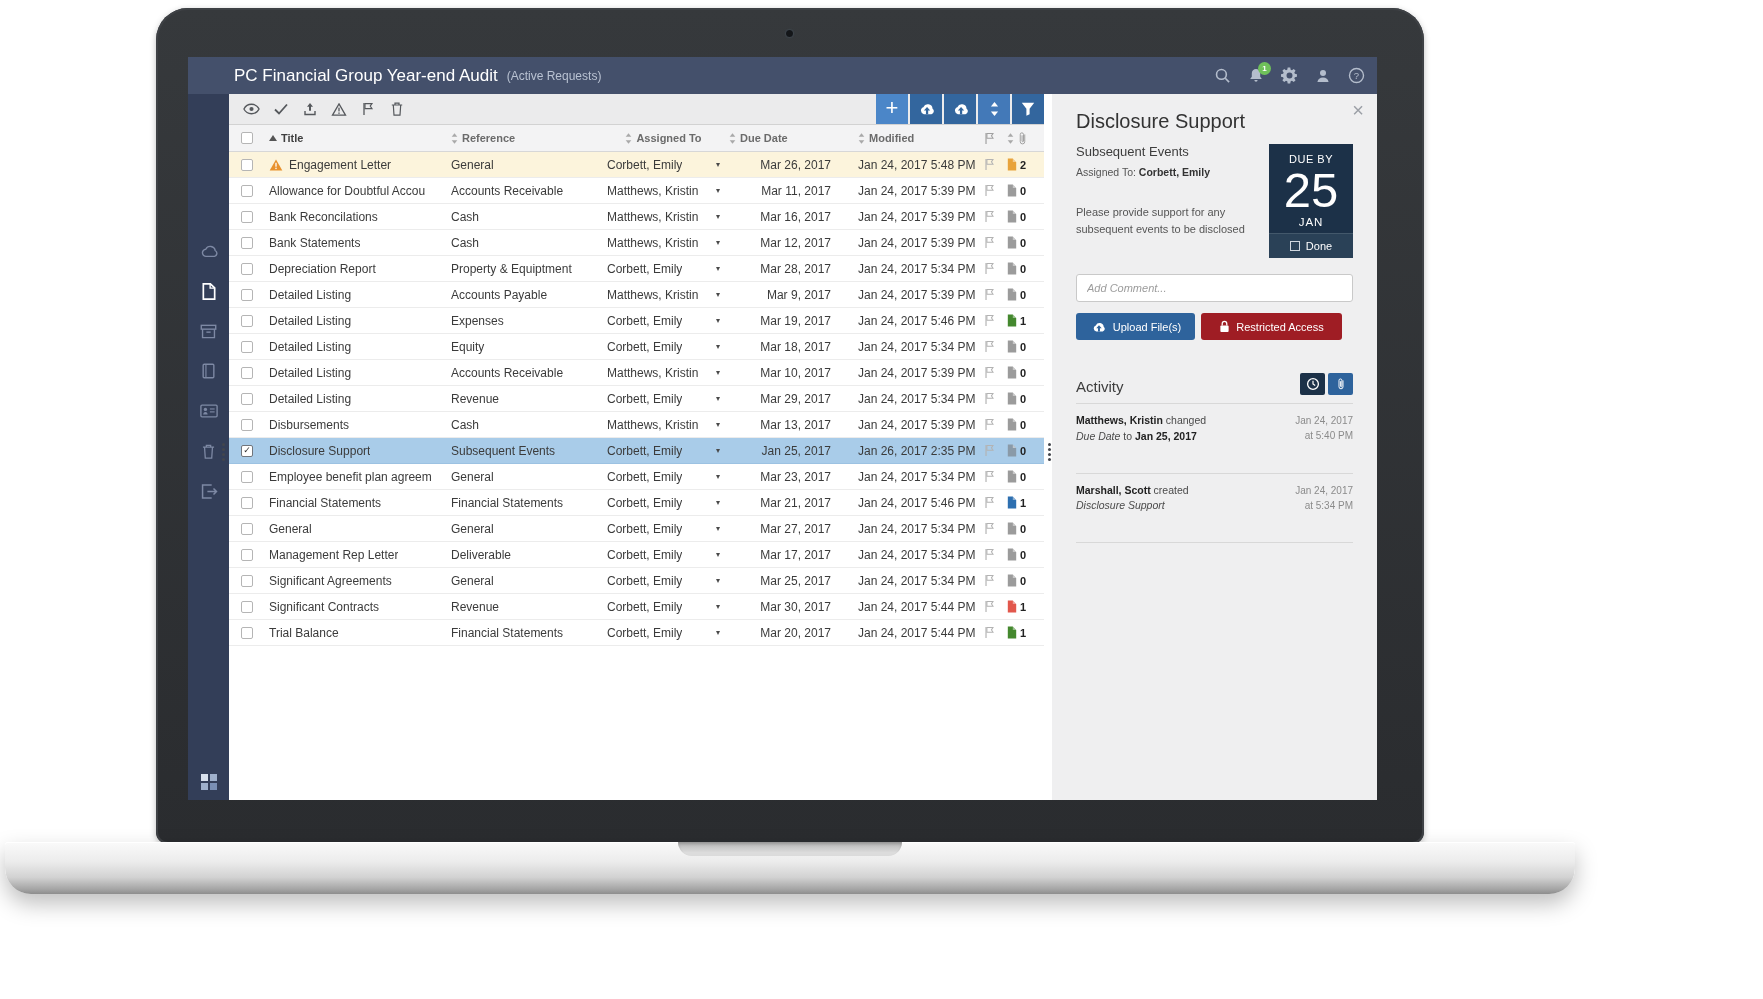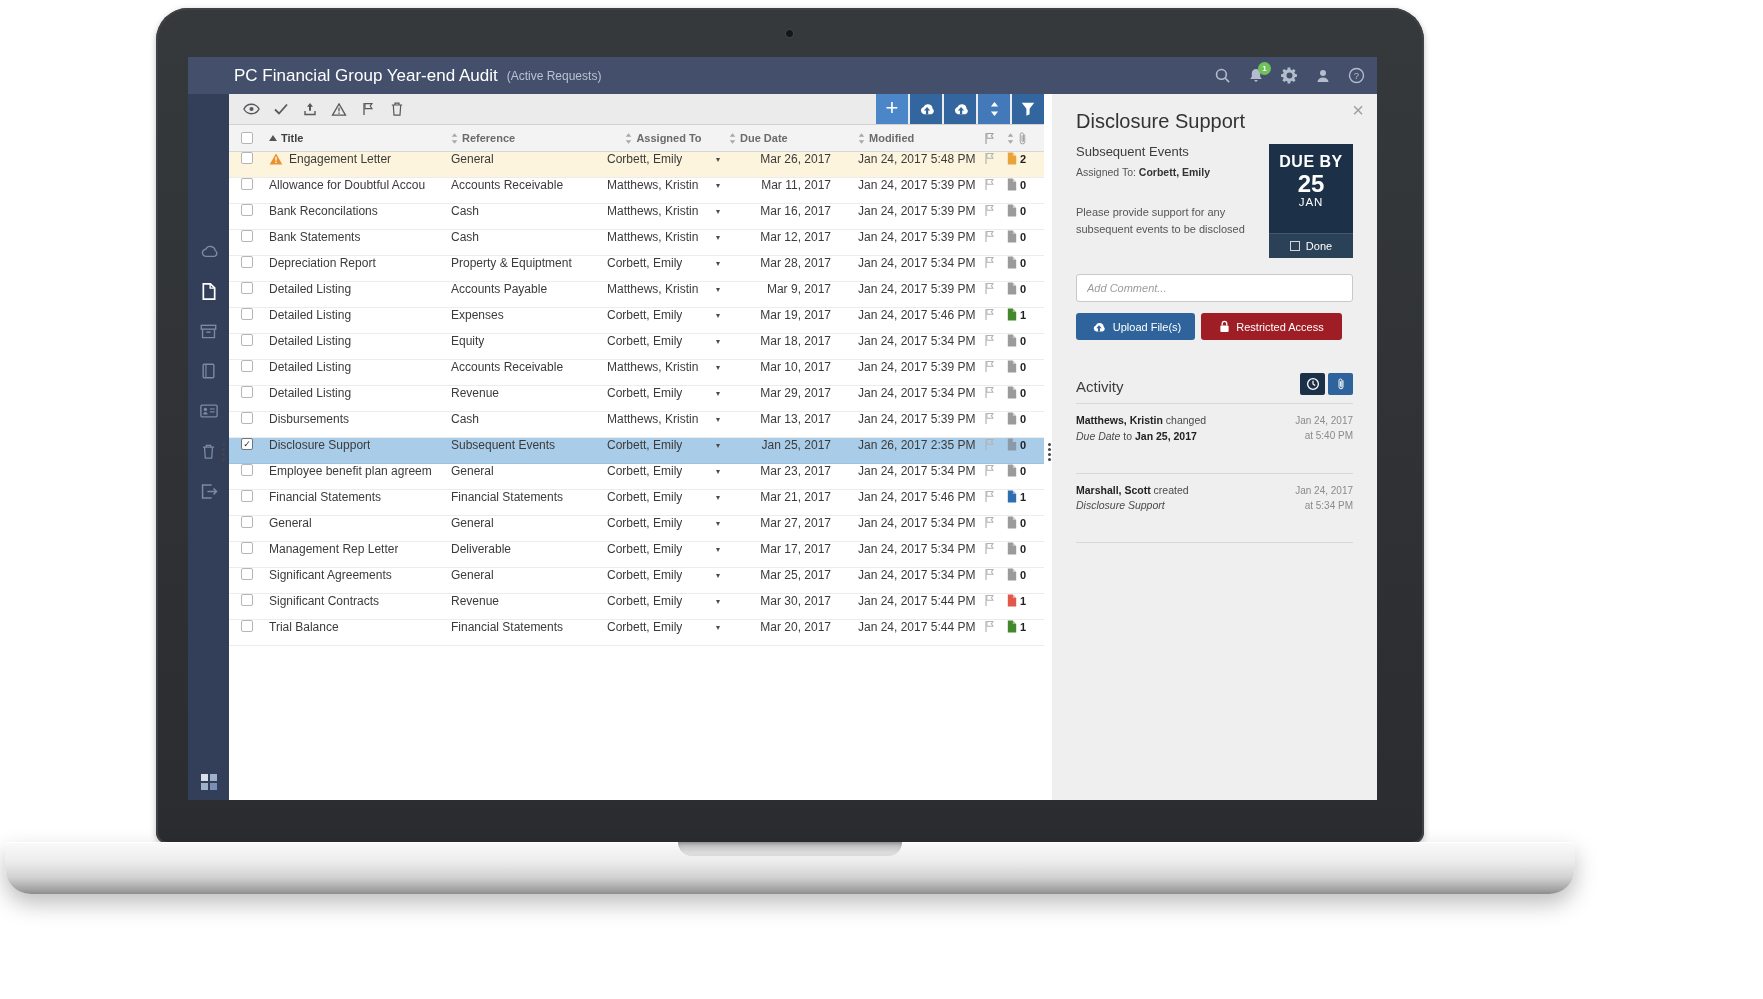--- a/index.html
+++ b/index.html
@@ -67,21 +67,21 @@
   .c-due{width:106px;flex:0 0 auto;justify-content:flex-end}
   .c-modified{width:146px;flex:0 0 auto;padding-left:27px}
   .c-flag{width:24px;flex:0 0 auto;justify-content:center}
   .c-attach{width:43px;flex:0 0 auto;padding-left:6px;gap:3px}
   .th{gap:4px}
   .th b{color:#3f3f3f;font-weight:bold}
   .th .lbl{font-weight:bold;color:#6b6b6b}
   .thead .c-due{justify-content:flex-start;padding-left:4px}
 
   .rows{flex:1;overflow:visible}
-  .trow{height:26px;display:flex;align-items:flex-start;font-size:12px;color:#3b3b3b;
+  .trow{height:26px;display:flex;align-items:center;font-size:12px;color:#3b3b3b;
     border-bottom:1px solid #ececec;background:#fff;position:relative;cursor:pointer}
   .trow.warn{background:#fcf4dc}
   .trow.sel{background:#a9cce9;border-bottom-color:#9cc2e2}
   .cb{width:12px;height:12px;border:1px solid #b5b5b5;border-radius:2px;background:#fff;
     display:flex;align-items:center;justify-content:center;font-size:9px;color:#2f2f2f;line-height:1}
   .cb.on{border-color:#70757c}
   .caret{font-size:8px;color:#4a4a4a}
   .c-attach b{font-size:11px;color:#222;font-weight:bold}
   .tt{overflow:hidden;white-space:nowrap}
   .dots{position:absolute;width:3px;height:3px;border-radius:50%;background:#43464d;top:5px;
@@ -94,22 +94,22 @@
   .close-x{position:absolute;top:6px;right:13px;font-size:20px;color:#9b9fa6;cursor:pointer;line-height:1}
   .d-title{margin-top:16px;font-size:20px;color:#333;font-weight:400}
   .d-row{display:flex;margin-top:11px}
   .d-left{width:178px;flex:0 0 auto}
   .d-sub{font-size:13px;color:#3d3d3d}
   .d-assigned{margin-top:7px;font-size:10.5px;color:#555}
   .d-assigned b{color:#333}
   .d-desc{margin-top:26px;font-size:11px;color:#555;line-height:1.55;padding-right:8px}
   .due-card{margin-left:auto;width:84px;height:114px;background:#1c3148;color:#fff;text-align:center;
     display:flex;flex-direction:column}
-  .due-label{font-size:16px;font-weight:bold;letter-spacing:.5px;margin-top:9px}
-  .due-day{font-size:24px;font-weight:700;line-height:1.05}
+  .due-label{font-size:11px;font-weight:normal;letter-spacing:.5px;margin-top:9px}
+  .due-day{font-size:49px;font-weight:400;line-height:1.05}
   .due-month{font-size:11.5px;letter-spacing:1px}
   .due-done{margin-top:auto;height:25px;background:#2a4157;border:none;color:#fff;font-size:11px;
     display:flex;align-items:center;justify-content:center;gap:6px;cursor:pointer;font-family:inherit;
     border-top:1px solid rgba(255,255,255,.12)}
   .done-box{width:10px;height:10px;border:1px solid #cfd6de;display:inline-block}
   .comment{margin-top:16px}
   .comment input{width:100%;height:28px;border:1px solid #c9c9c9;border-radius:3px;padding:0 10px;
     font-size:11px;color:#444;background:#fff;font-family:inherit}
   .comment input::placeholder{color:#9c9c9c;font-style:italic}
   .d-btns{display:flex;gap:6px;margin-top:11px}

